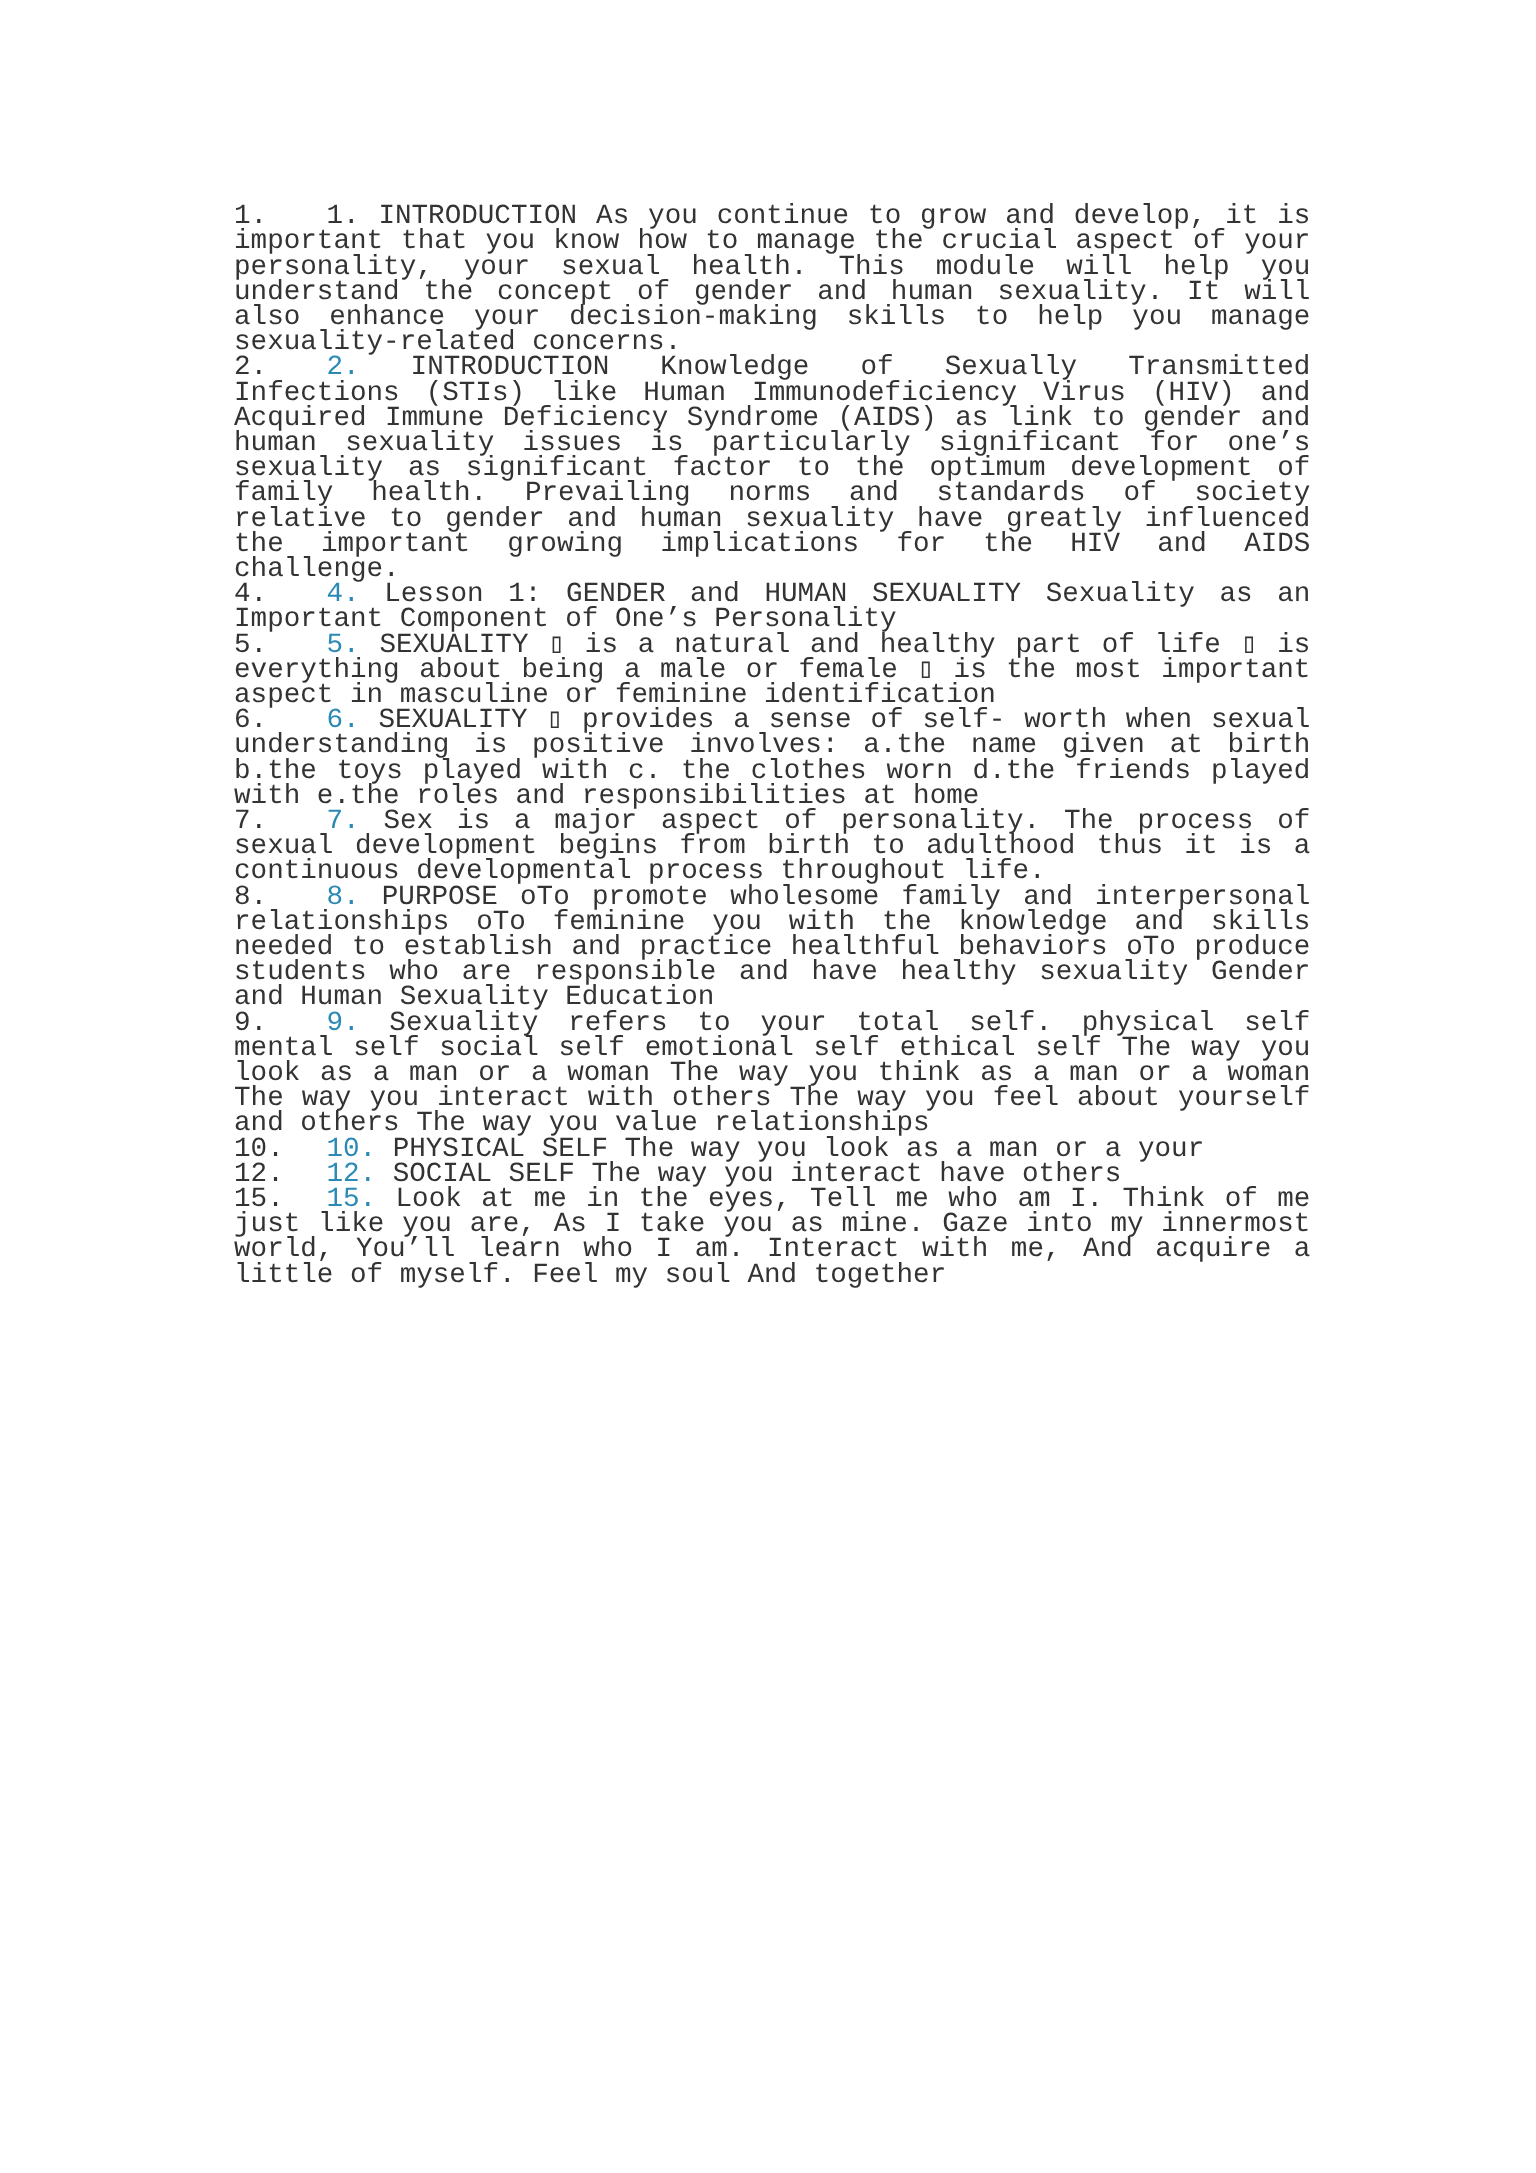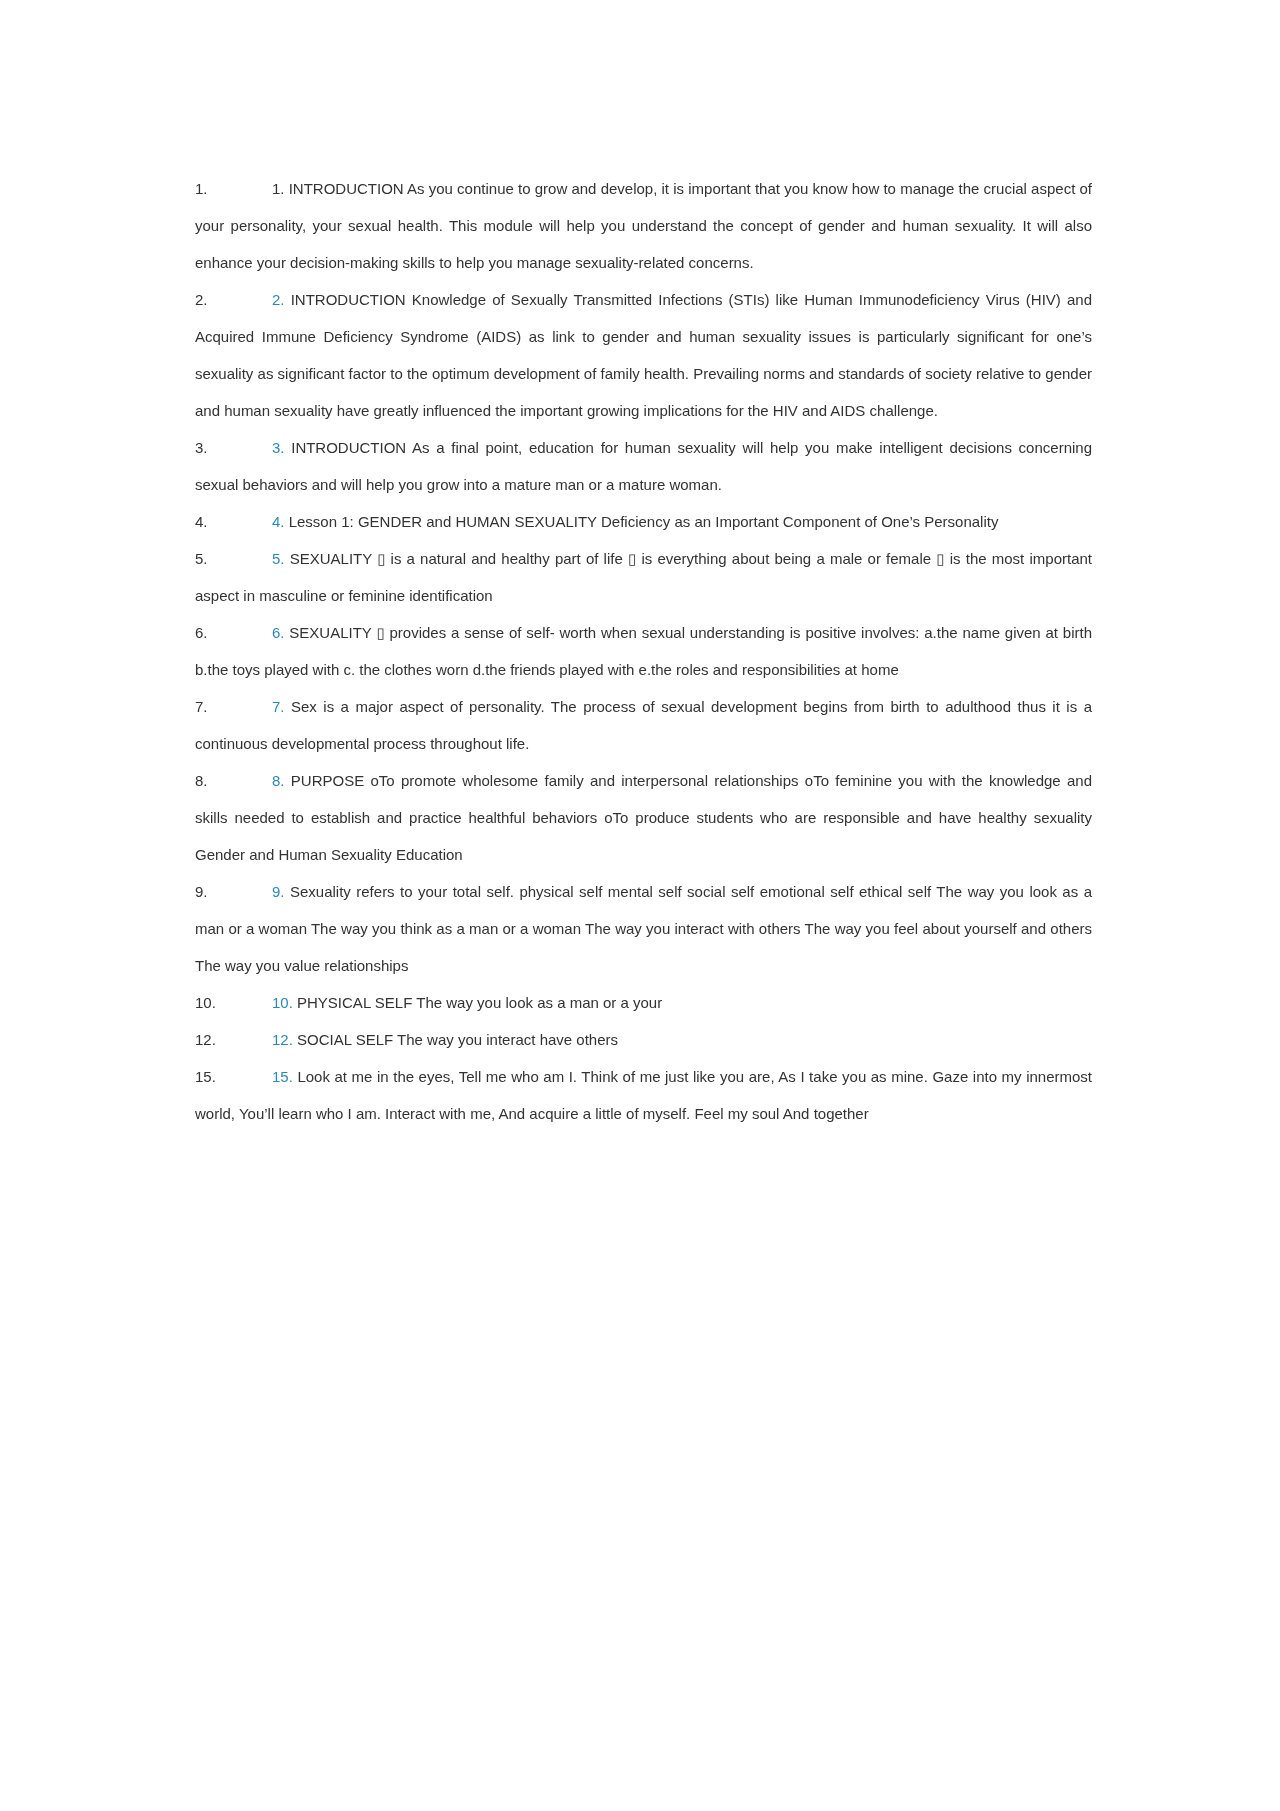--- a/index.html
+++ b/index.html
@@ -1,34 +1,33 @@
 <!DOCTYPE html>
 <html><head>
 <meta charset="utf-8">
 <style>
   html, body { margin: 0; padding: 0; background: #ffffff; }
   body { width: 1280px; height: 1811px; position: relative; overflow: hidden; }
   .page {
     position: absolute; left: 195px; top: 170px; width: 897px;
-    font-family: Liberation Sans, sans-serif; font-size: 15px;
-    line-height: 37px; color: #333333; text-align: justify;
+    font-family: Liberation Mono, monospace; font-size: 23px;
+    line-height: 21px; color: #333333; text-align: justify;
   }
   .item { margin: 0; padding: 0; }
   .num { display: inline-block; width: 77px; text-align: left; }
   .inner { color: #333333; }
   .inner.blue { color: #2a8ab5; }
 </style>
 </head>
 <body>
 
 <div class="page">
   <p class="item"><span class="num">1.</span><span class="inner">1.</span><span> INTRODUCTION As you continue to grow and develop, it is important that you know how to manage the crucial aspect of your personality, your sexual health. This module will help you understand the concept of gender and human sexuality. It will also enhance your decision-making skills to help you manage sexuality-related concerns.</span></p>
   <p class="item"><span class="num">2.</span><span class="inner blue">2.</span><span> INTRODUCTION Knowledge of Sexually Transmitted Infections (STIs) like Human Immunodeficiency Virus (HIV) and Acquired Immune Deficiency Syndrome (AIDS) as link to gender and human sexuality issues is particularly significant for one’s sexuality as significant factor to the optimum development of family health. Prevailing norms and standards of society relative to gender and human sexuality have greatly influenced the important growing implications for the HIV and AIDS challenge.</span></p>
-  <p class="item"><span class="num">3.</span><span class="inner blue">3.</span><span> INTRODUCTION As a final point, education for human sexuality will help you make intelligent decisions concerning sexual behaviors and will help you grow into a mature man or a mature woman.</span></p>
-  <p class="item"><span class="num">4.</span><span class="inner blue">4.</span><span> Lesson 1: GENDER and HUMAN SEXUALITY Deficiency as an Important Component of One’s Personality</span></p>
+  <p class="item"><span class="num">4.</span><span class="inner blue">4.</span><span> Lesson 1: GENDER and HUMAN SEXUALITY Sexuality as an Important Component of One’s Personality</span></p>
   <p class="item"><span class="num">5.</span><span class="inner blue">5.</span><span> SEXUALITY ▯ is a natural and healthy part of life ▯ is everything about being a male or female ▯ is the most important aspect in masculine or feminine identification</span></p>
   <p class="item"><span class="num">6.</span><span class="inner blue">6.</span><span> SEXUALITY ▯ provides a sense of self- worth when sexual understanding is positive involves: a.the name given at birth b.the toys played with c. the clothes worn d.the friends played with e.the roles and responsibilities at home</span></p>
   <p class="item"><span class="num">7.</span><span class="inner blue">7.</span><span> Sex is a major aspect of personality. The process of sexual development begins from birth to adulthood thus it is a continuous developmental process throughout life.</span></p>
   <p class="item"><span class="num">8.</span><span class="inner blue">8.</span><span> PURPOSE oTo promote wholesome family and interpersonal relationships oTo feminine you with the knowledge and skills needed to establish and practice healthful behaviors oTo produce students who are responsible and have healthy sexuality Gender and Human Sexuality Education</span></p>
   <p class="item"><span class="num">9.</span><span class="inner blue">9.</span><span> Sexuality refers to your total self. physical self mental self social self emotional self ethical self The way you look as a man or a woman The way you think as a man or a woman The way you interact with others The way you feel about yourself and others The way you value relationships</span></p>
   <p class="item"><span class="num">10.</span><span class="inner blue">10.</span><span> PHYSICAL SELF The way you look as a man or a your</span></p>
   <p class="item"><span class="num">12.</span><span class="inner blue">12.</span><span> SOCIAL SELF The way you interact have others</span></p>
   <p class="item"><span class="num">15.</span><span class="inner blue">15.</span><span> Look at me in the eyes, Tell me who am I. Think of me just like you are, As I take you as mine. Gaze into my innermost world, You’ll learn who I am. Interact with me, And acquire a little of myself. Feel my soul And together</span></p>
 </div>
 

